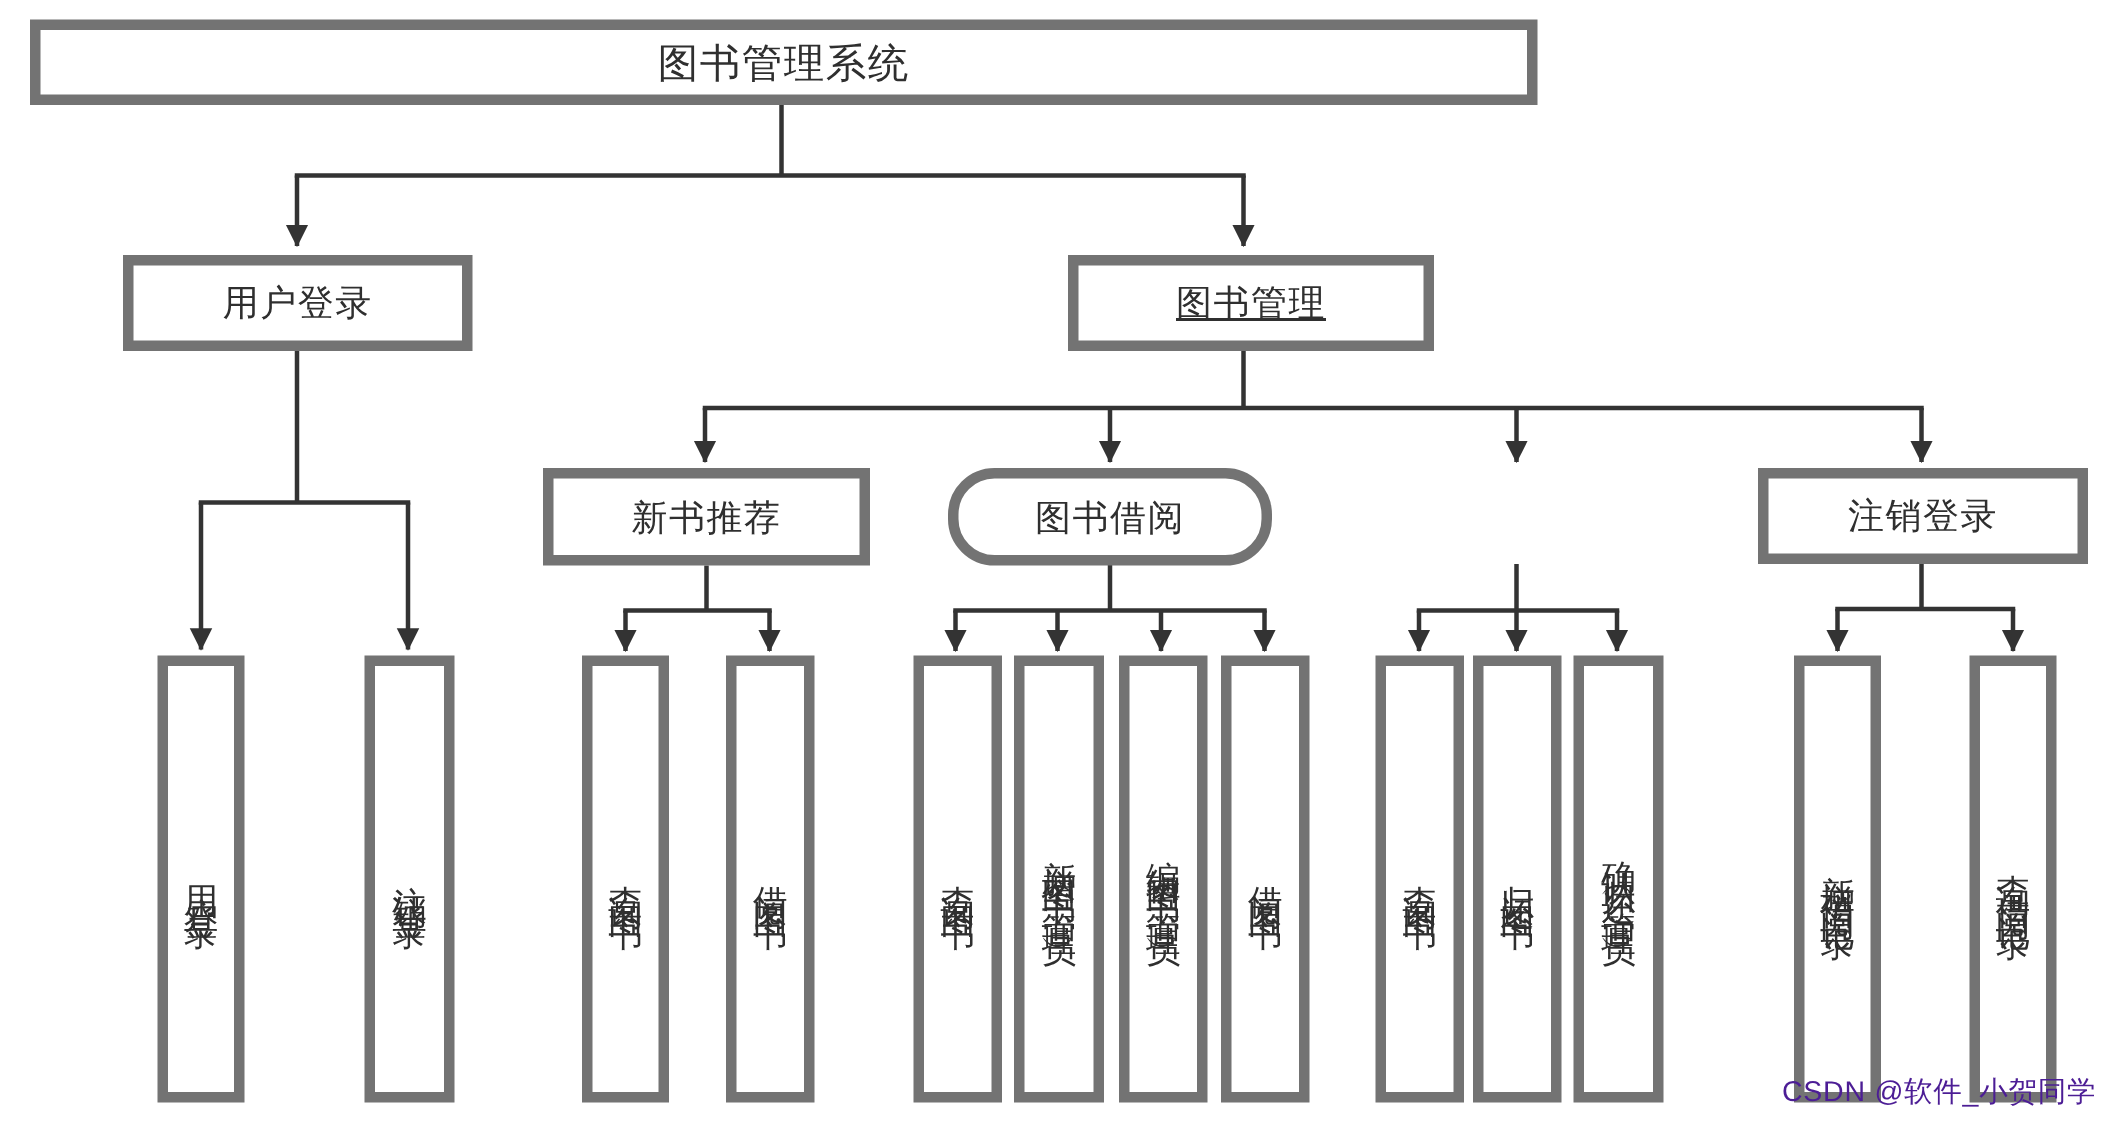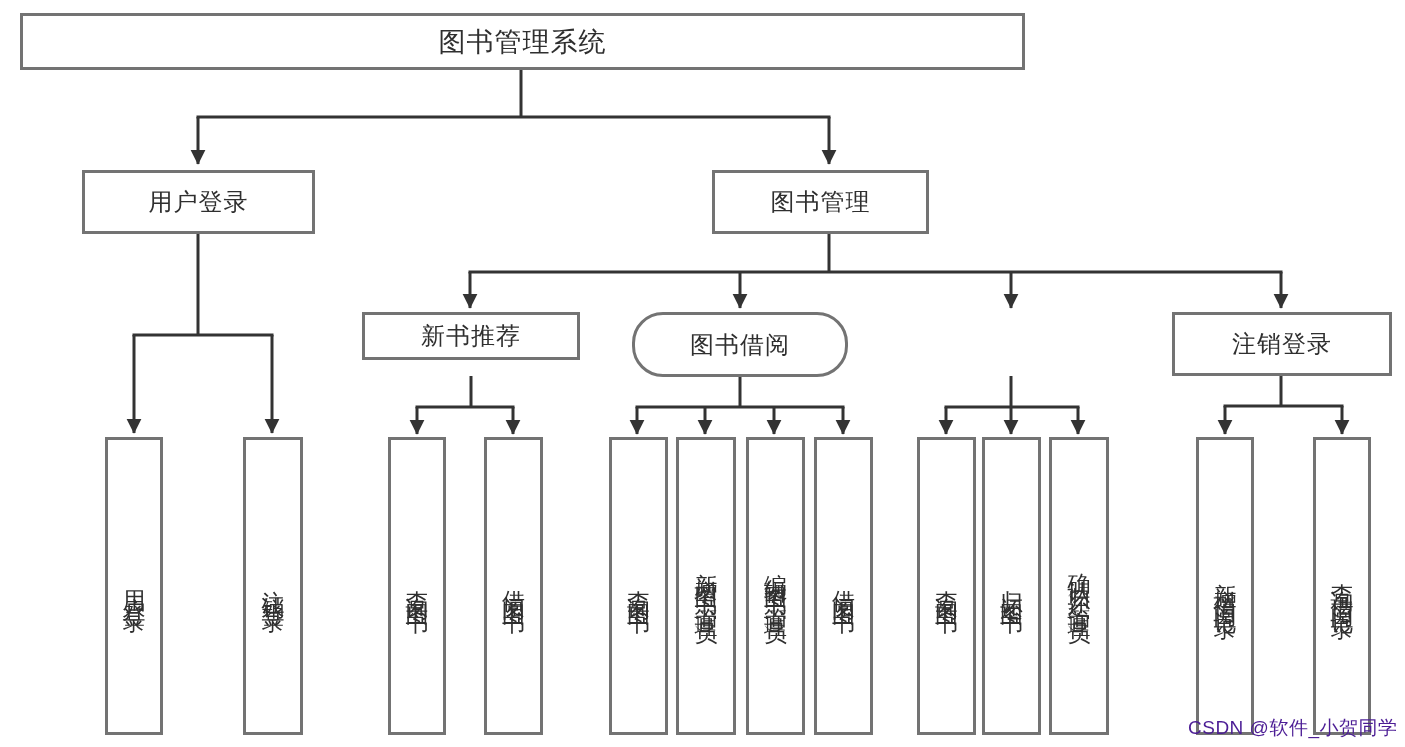--- a/index.html
+++ b/index.html
@@ -20,21 +20,21 @@
     left: 0;
     top: 0;
     width: 1405px;
     height: 747px;
     pointer-events: none;
   }
   .node {
     position: absolute;
     box-sizing: border-box;
     background: #ffffff;
-    border: 3px solid #737373;
+    border: 7px solid #737373;
     color: #2f2f2f;
     display: flex;
     align-items: center;
     justify-content: center;
     text-align: left;
   }
   .node.root-node {
     font-size: 27px;
     letter-spacing: 1px;
   }
@@ -113,23 +113,23 @@
       <path d="M1281,375 V406"></path>
       <path d="M1223.5,406 H1343.5"></path>
       <path d="M1225,406 V434" marker-end="url(#arrow)"></path>
       <path d="M1342,406 V434" marker-end="url(#arrow)"></path>
     </g>
   </svg>
 
   <div class="node root-node" style="left:20px; top:13px; width:1005px; height:57px;">图书管理系统</div>
 
   <div class="node h-node" style="left:82px; top:170px; width:233px; height:64px;">用户登录</div>
-  <div class="node h-node" style="left:712px; top:170px; width:217px; height:64px;">图书管理</div>
+  <div class="node h-node" style="left:712px; top:170px; width:244px; height:64px;text-decoration:underline;">图书管理</div>
 
-  <div class="node h-node" style="left:362px; top:312px; width:218px; height:48px;">新书推荐</div>
+  <div class="node h-node" style="left:362px; top:312px; width:218px; height:65px;">新书推荐</div>
   <div class="node h-node" style="left:632px; top:312px; width:216px; height:65px;border-radius:31px;">图书借阅</div>
   <div class="node h-node" style="left:1172px; top:312px; width:220px; height:64px;">注销登录</div>
 
   <div class="node v-node" style="left:105px; top:437px; width:58px; height:298px;">
     <span class="v-text">用户登录</span>
   </div>
   <div class="node v-node" style="left:243px; top:437px; width:60px; height:298px;">
     <span class="v-text">注销登录</span>
   </div>
 

